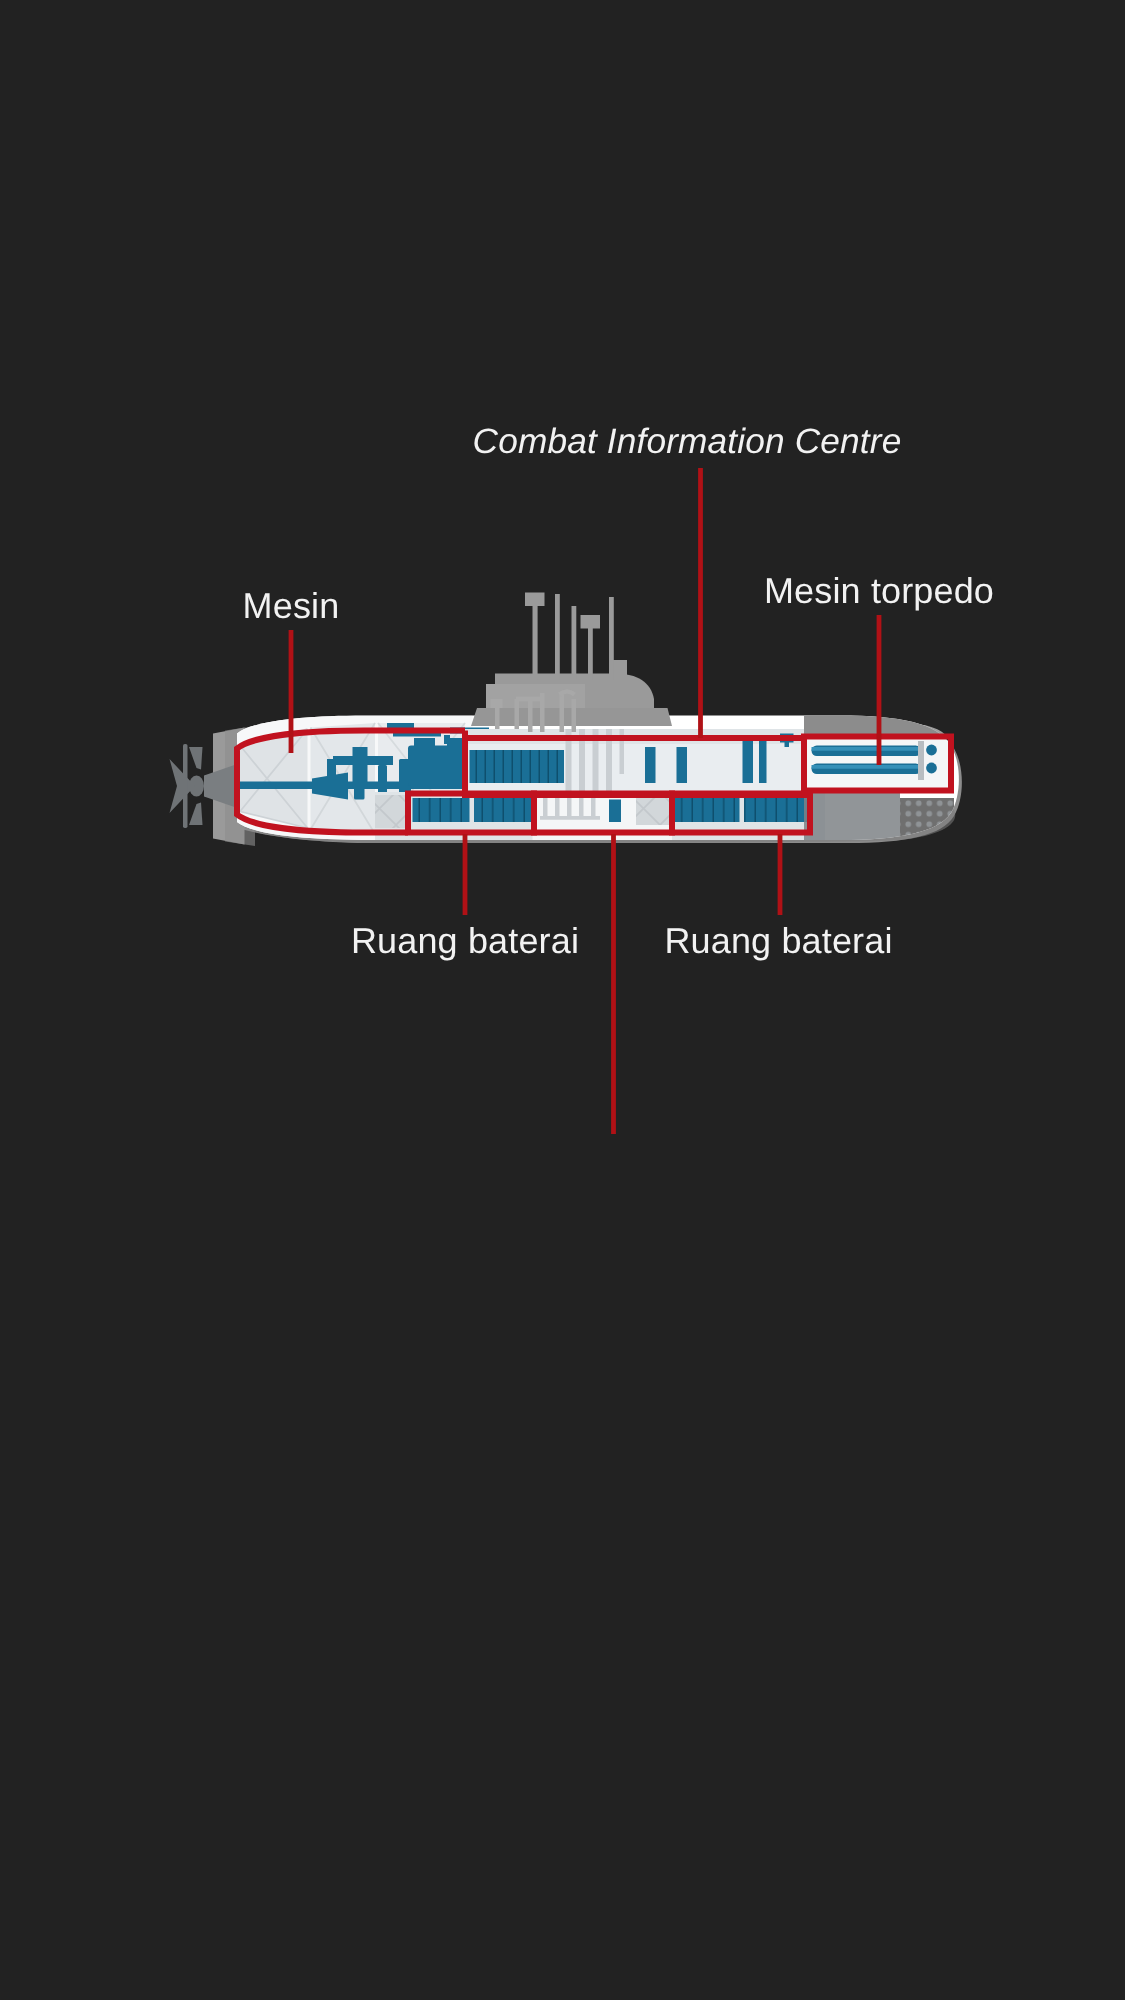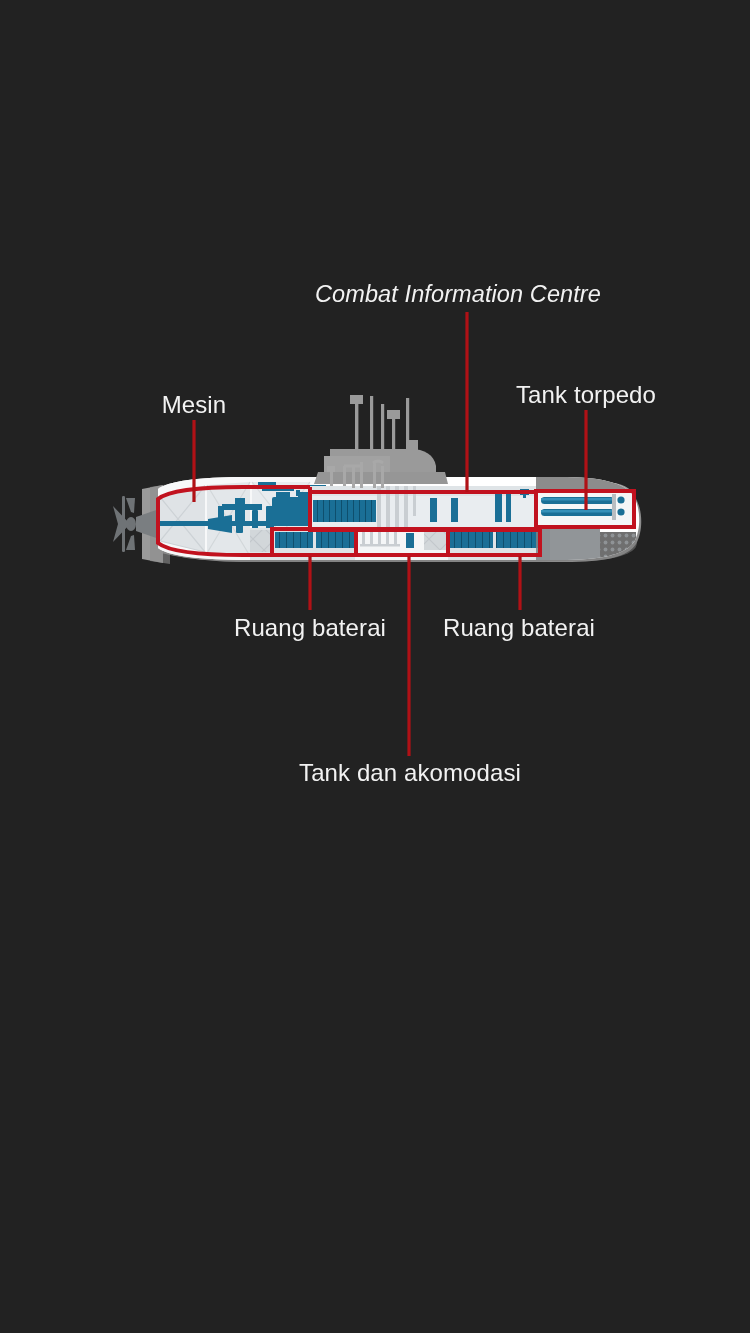--- a/index.html
+++ b/index.html
@@ -322,21 +322,20 @@
       <line x1="520" y1="556" x2="520" y2="610"></line>
       <line x1="409" y1="556" x2="409" y2="756"></line>
     </g>
 
   </svg>
 
   <div class="label italic center" style="left:458px; top:283px;">Combat Information Centre</div>
 
   <div class="label center" style="left:194px; top:393px;">Mesin</div>
 
-  <div class="label center" style="left:586px; top:383px;">Tank torpedo</div>
+  <div class="label center" style="left:586px; top:383px;">Mesin torpedo</div>
 
   <div class="label center" style="left:310px; top:616px;">Ruang baterai</div>
 
   <div class="label center" style="left:519px; top:616px;">Ruang baterai</div>
 
-  <div class="label center" style="left:410px; top:761px;">Tank dan akomodasi</div>
 
 </div>
 
 </body></html>

